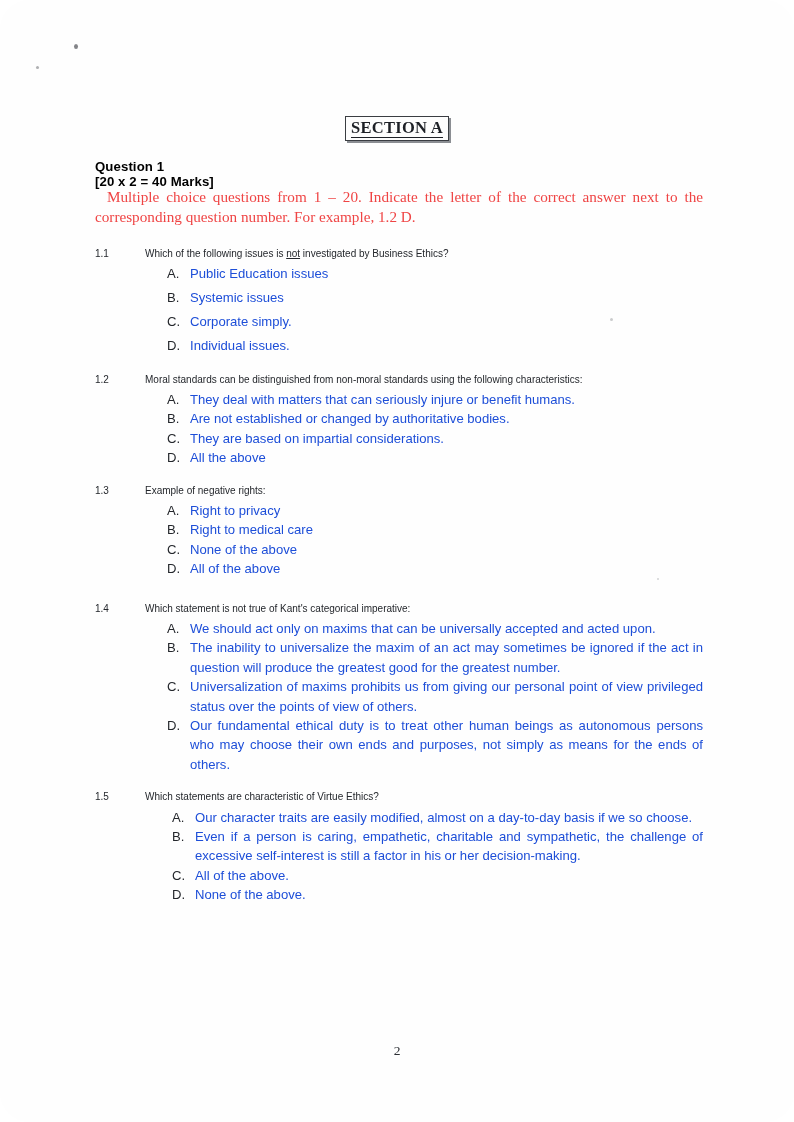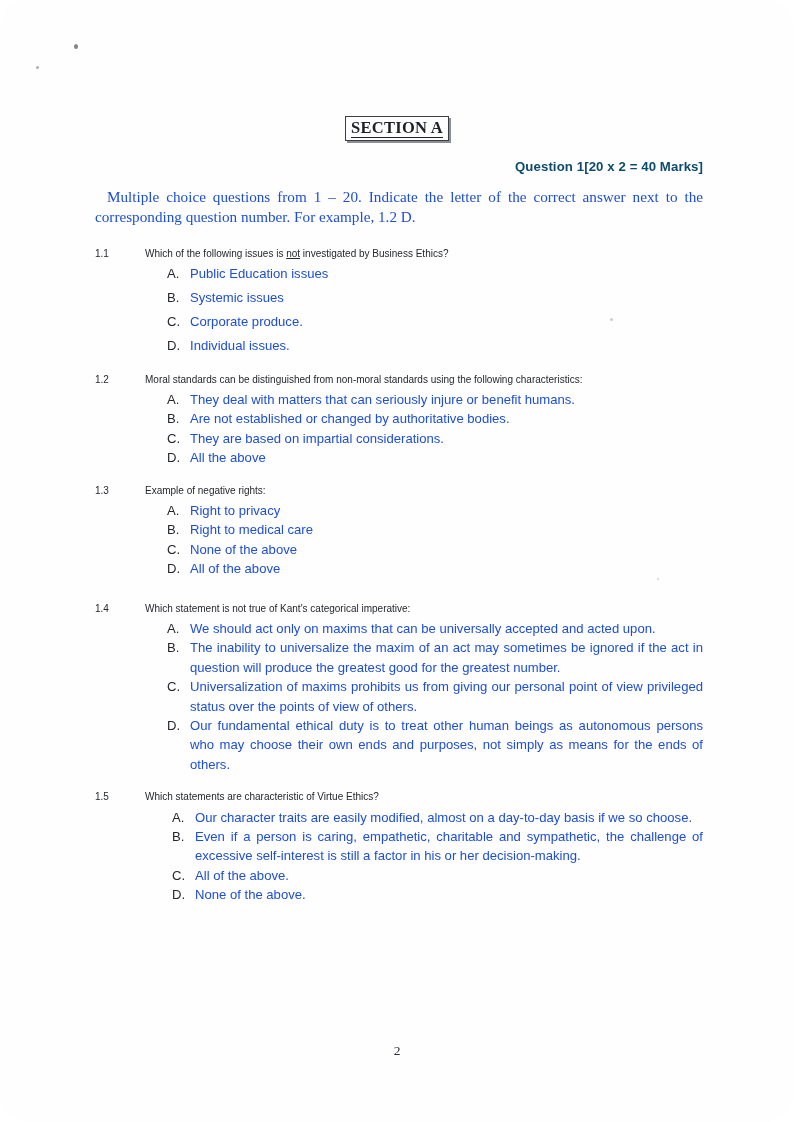--- a/index.html
+++ b/index.html
@@ -53,40 +53,41 @@
   }
   .section-head span { border-bottom: 1px solid #1d2026; padding-bottom: 0px; }
 
   
   .qhead {
     position: absolute;
     left: 95px;
     top: 159px;
     width: 608px;
     display: flex;
-    justify-content: flex-end;
+    justify-content: center;
     align-items: baseline;
     font-weight: bold;
     font-size: 13.2px;
     letter-spacing: .1px;
-    color: #0c4a6e;
+    color: #000000;
+    flex-direction: column;
   }
 
   
   .intro {
     position: absolute;
     left: 95px;
     top: 187px;
     width: 608px;
     font-family: "Liberation Serif", serif;
     font-size: 15.2px;
     line-height: 19.5px;
     text-align: justify;
     text-indent: 12px;
-    color: #1d4ed8;
+    color: #ef4444;
   }
 
   
   .questions {
     position: absolute;
     left: 95px;
     top: 244px;
     width: 608px;
   }
   .question { margin-bottom: 13px; }
@@ -178,21 +179,21 @@
         <div class="option loose">
           <div class="opt-letter">A.</div>
           <div class="opt-text">Public Education issues</div>
         </div>
         <div class="option loose">
           <div class="opt-letter">B.</div>
           <div class="opt-text">Systemic issues</div>
         </div>
         <div class="option loose">
           <div class="opt-letter">C.</div>
-          <div class="opt-text">Corporate produce.</div>
+          <div class="opt-text">Corporate simply.</div>
         </div>
         <div class="option loose">
           <div class="opt-letter">D.</div>
           <div class="opt-text">Individual issues.</div>
         </div>
       </div>
     </div>
 
     <div class="question" style="margin-top:14px;">
       <div class="qline">

